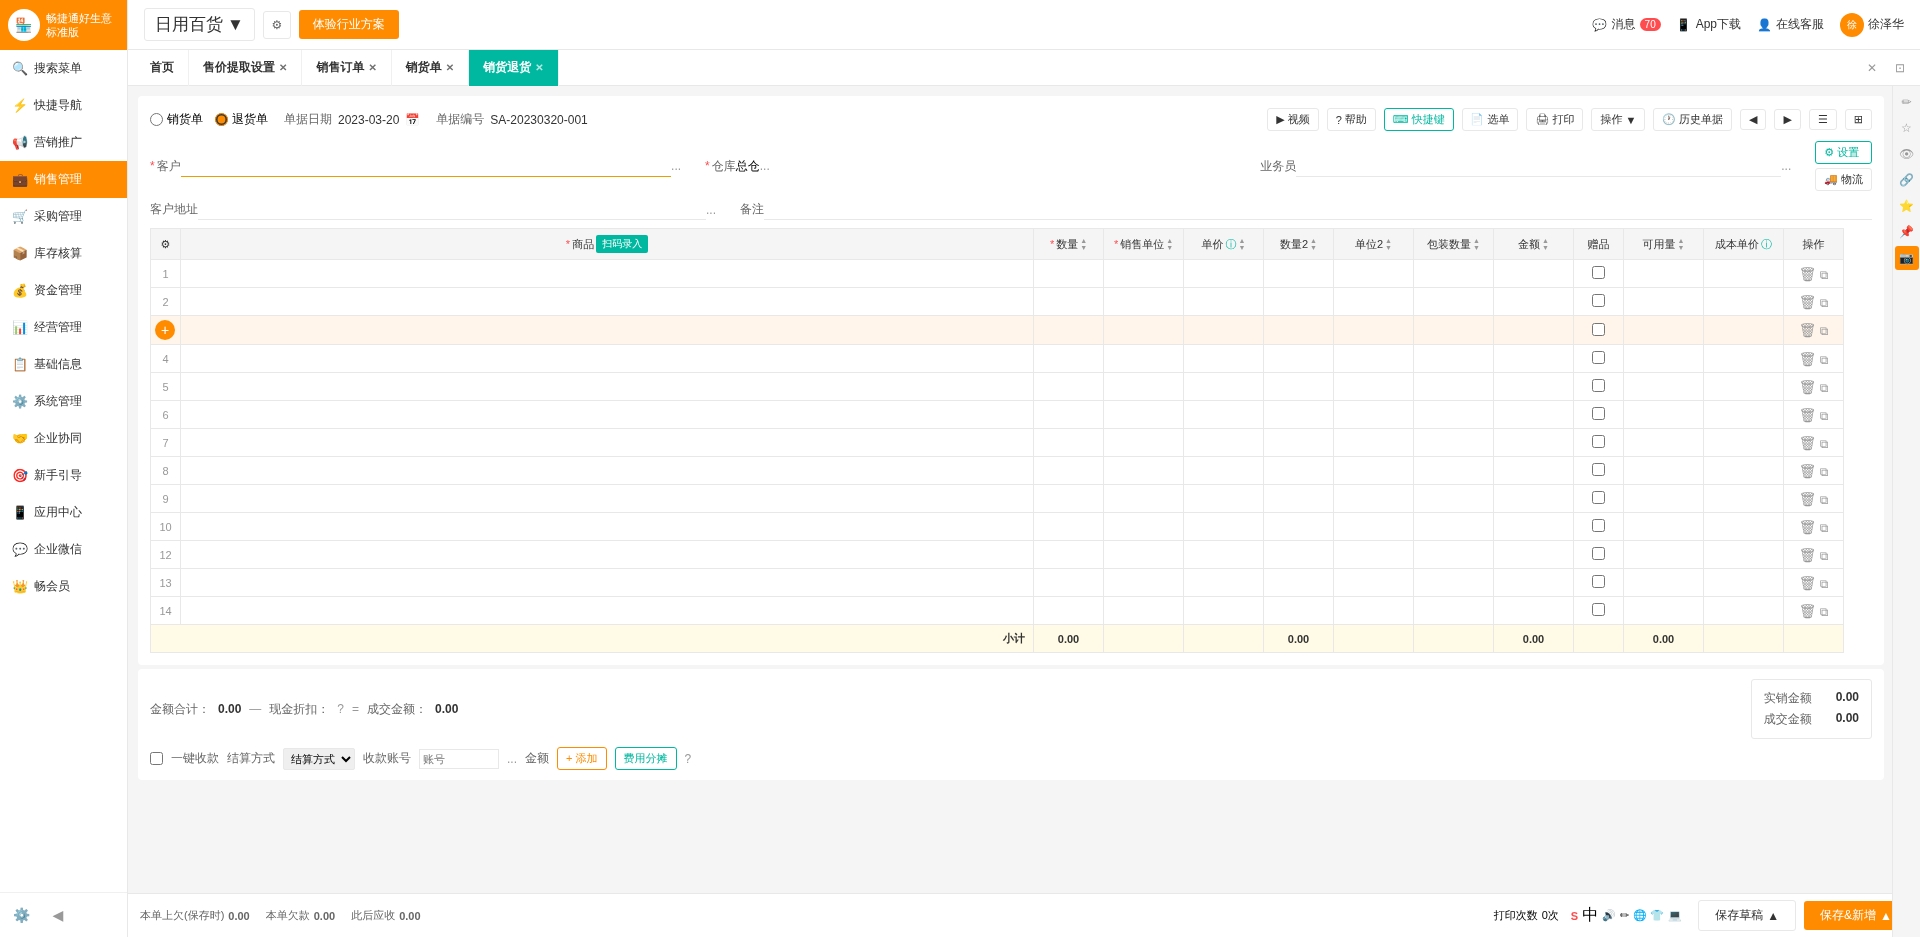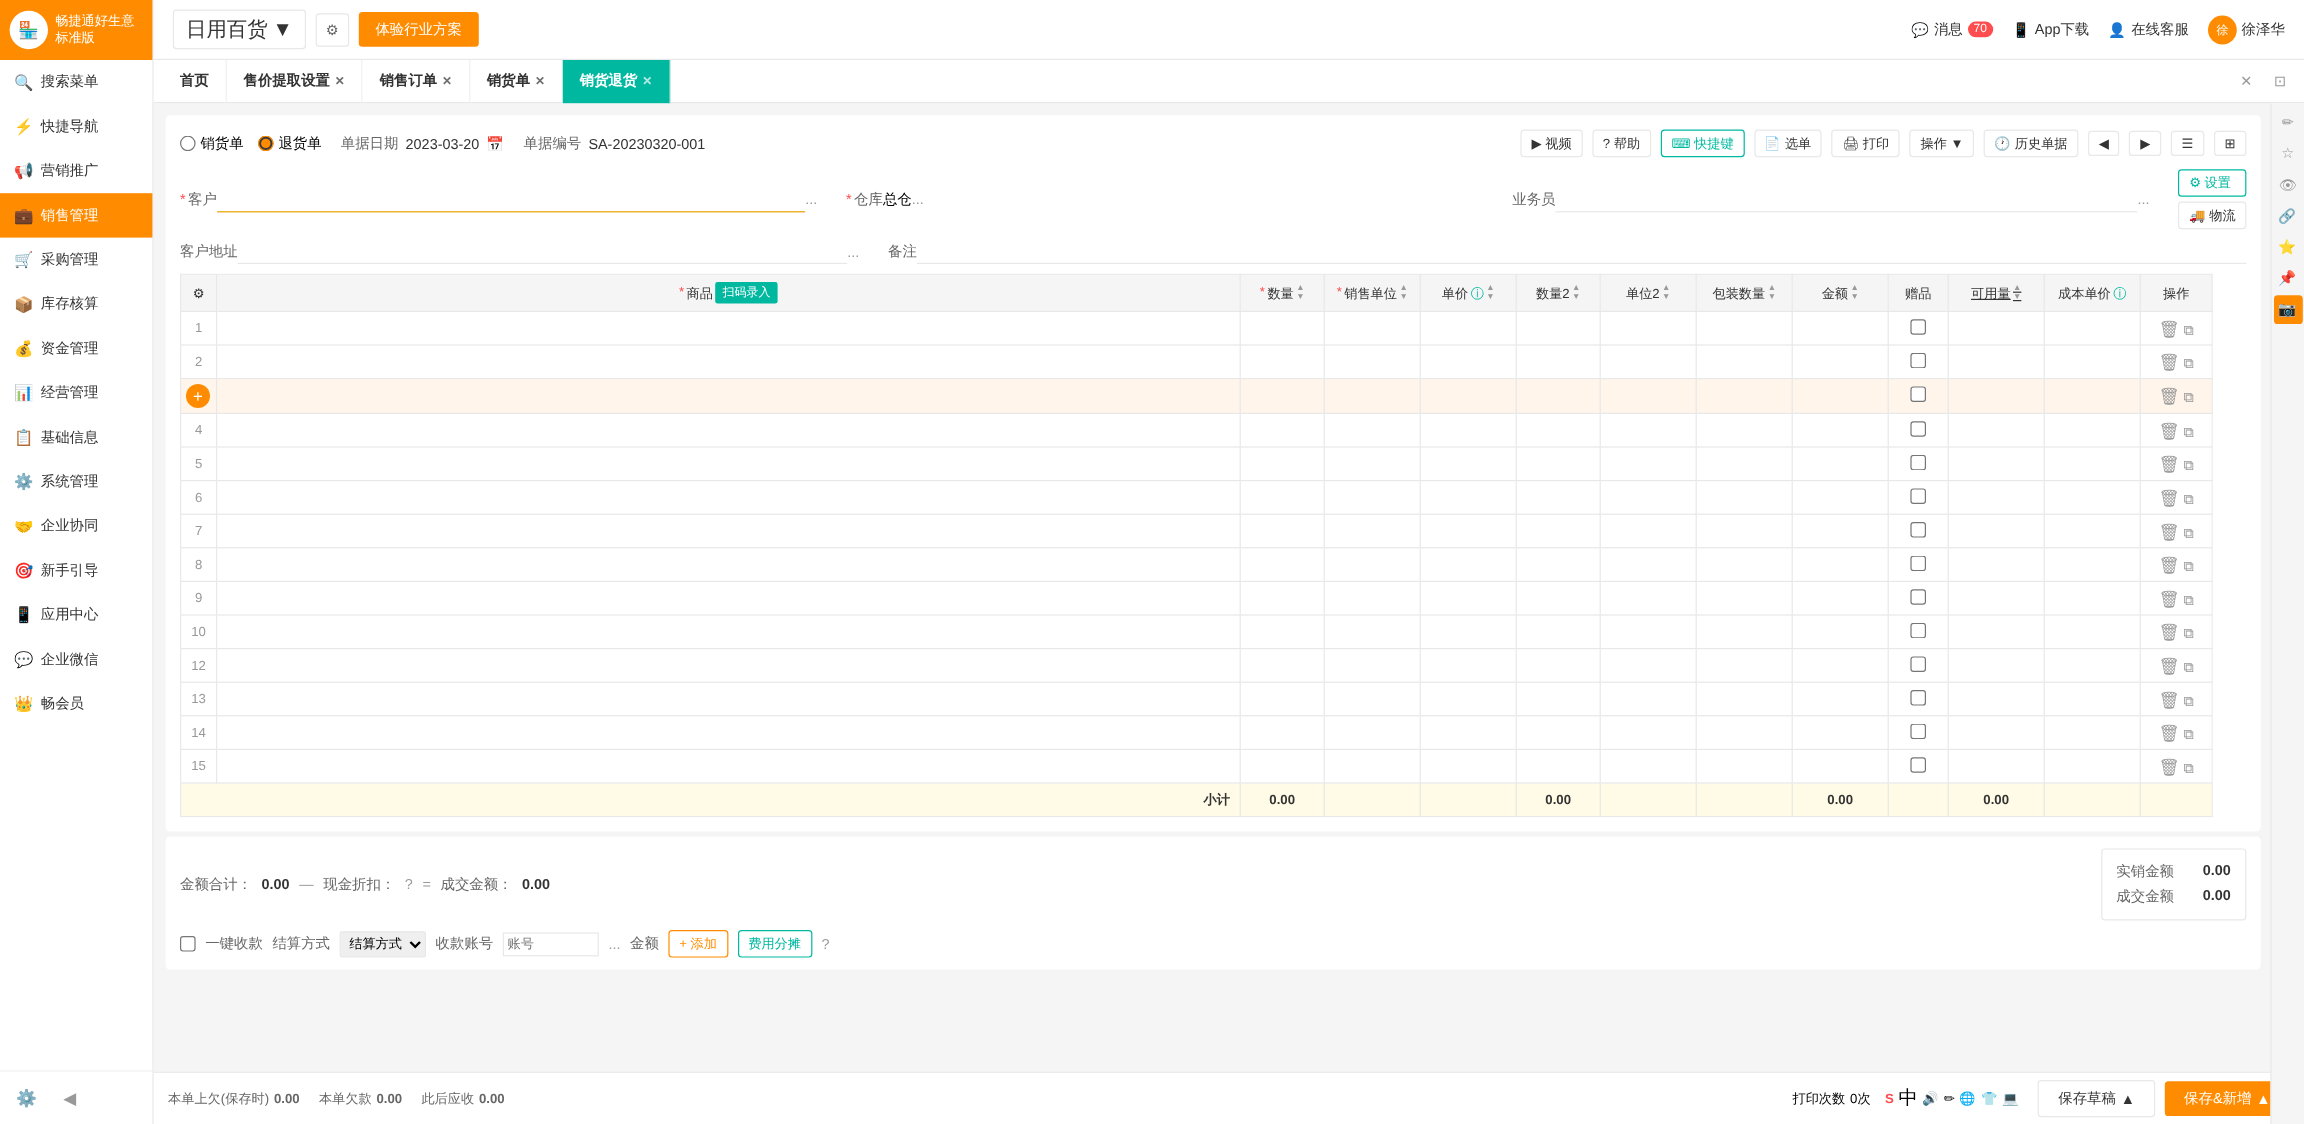--- a/index.html
+++ b/index.html
@@ -99,21 +99,21 @@
     .col-gear { width: 28px; }
     .col-product { min-width: 120px; }
     .col-qty { width: 70px; }
     .col-unit { width: 80px; }
     .col-price { width: 80px; }
     .col-qty2 { width: 70px; }
     .col-unit2 { width: 80px; }
     .col-pkgqty { width: 80px; }
     .col-amount { width: 80px; }
     .col-gift { width: 50px; }
-    .col-avail { width: 80px; text-decoration: underline; }
+    .col-avail { width: 80px; }
     .col-cost { width: 80px; }
     .col-actions { width: 60px; }
 
     .header-with-sort { display: flex; align-items: center; justify-content: center; gap: 2px; }
     .sort-arrows { display: flex; flex-direction: column; font-size: 7px; line-height: 1; color: #999; }
 
     .form-row { display: flex; gap: 24px; margin-bottom: 8px; }
 
     input[type=checkbox] { cursor: pointer; }
   </style>
@@ -674,38 +674,20 @@
         <td><input type="checkbox" style=""></td>
         <td></td>
         <td></td>
         <td>
           <span class="del-icon">🗑</span>
           <span class="copy-icon">⧉</span>
         </td>
       </tr>
                 <tr>
         <td class="row-num">14</td>
-        <td></td>
-        <td></td>
-        <td></td>
-        <td></td>
-        <td></td>
-        <td></td>
-        <td></td>
-        <td></td>
-        <td><input type="checkbox" style=""></td>
-        <td></td>
-        <td></td>
-        <td>
-          <span class="del-icon">🗑</span>
-          <span class="copy-icon">⧉</span>
-        </td>
-      </tr>
-                <tr>
-        <td class="row-num">15</td>
         <td></td>
         <td></td>
         <td></td>
         <td></td>
         <td></td>
         <td></td>
         <td></td>
         <td></td>
         <td><input type="checkbox" style=""></td>
         <td></td>

